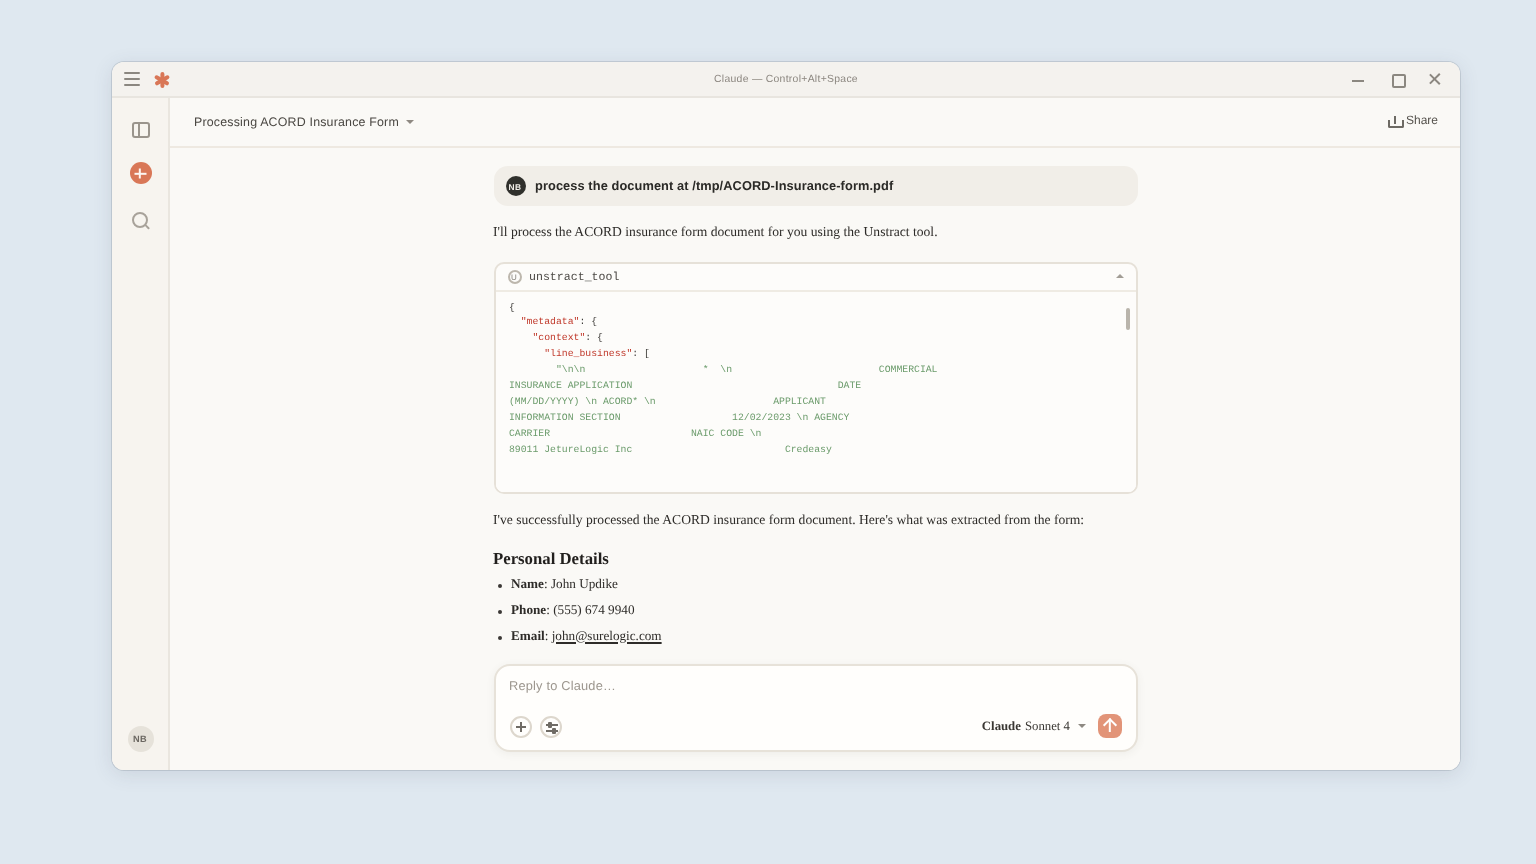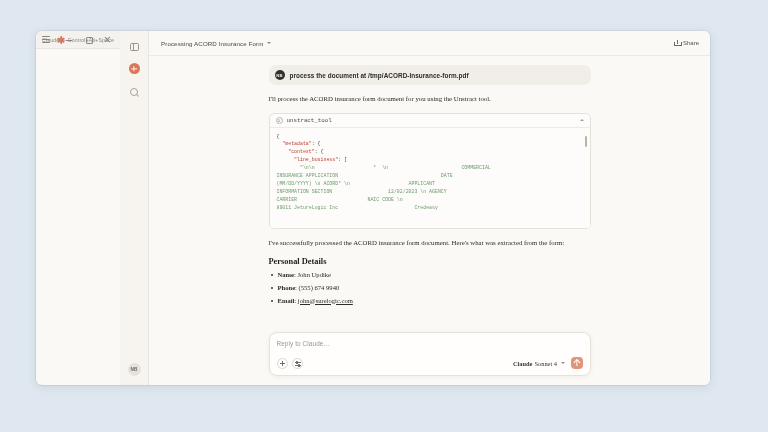--- a/index.html
+++ b/index.html
@@ -11,27 +11,28 @@
   }
   #desktop {
     position: relative;
     width: 768px; height: 432px;
     background: #dfe8f0;
   }
 
   
   #window {
     position: absolute;
-    left: 36px; top: 31px;
+    left: 56px; top: 31px;
     width: 674px; height: 354px;
     background: #faf9f6;
     border-radius: 6px;
     box-shadow: 0 2px 10px rgba(60,70,90,.13), 0 0 0 .5px rgba(120,130,145,.25);
     overflow: hidden;
     display: flex;
+    flex-direction: column;
   }
 
   
   #titlebar {
     height: 18px;
     flex: 0 0 18px;
     background: #f4f2ee;
     display: flex;
     align-items: center;
     position: relative;

